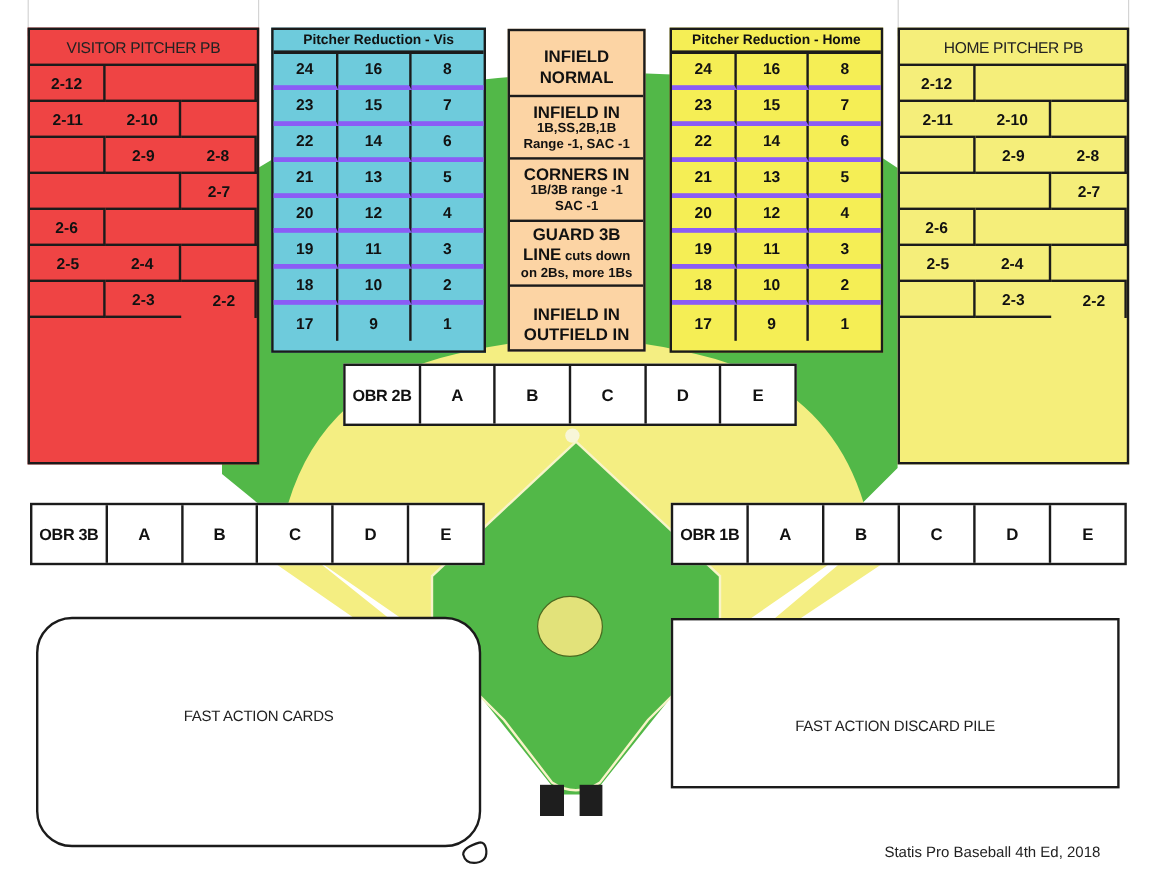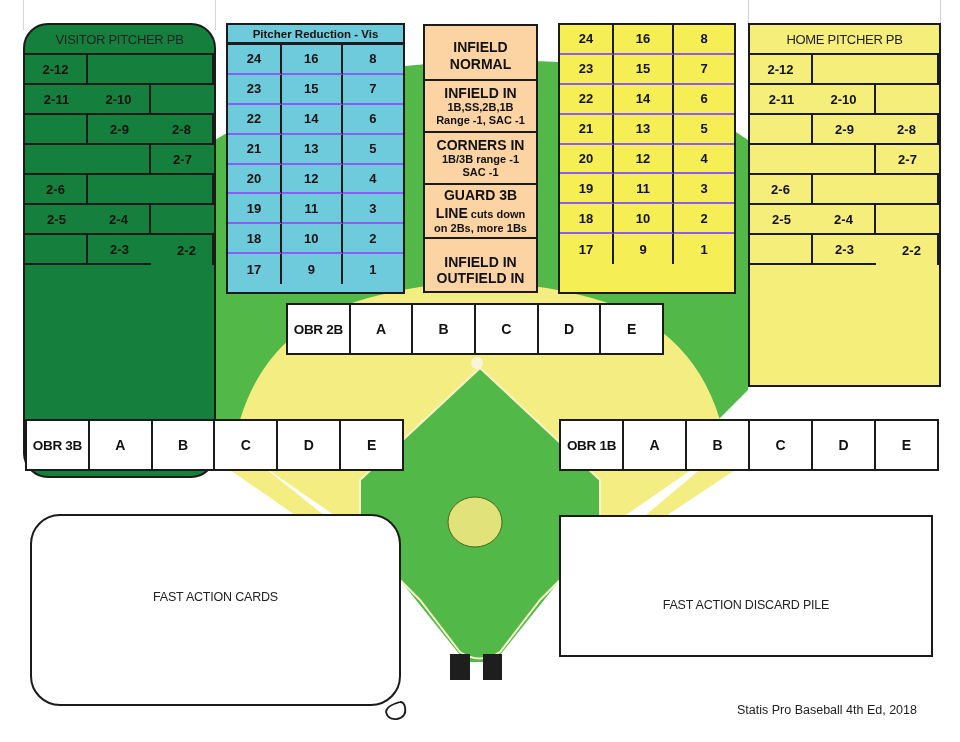--- a/index.html
+++ b/index.html
@@ -9,21 +9,21 @@
     font-family: "Liberation Sans", sans-serif;
   }
   #field-svg { position: absolute; left: 0; top: 0; width: 960px; height: 742px; }
 
   .guide { position: absolute; top: 0; width: 1px; height: 30px; background: #d4d4d4; }
 
   
   .pb-table {
     position: absolute; border: 2px solid #1b1b1b; box-sizing: border-box;
   }
-  .pb-table.vis { background: #15803d; left: 23px; top: 23px; width: 193px; height: 455px; border-radius: 25px; }
+  .pb-table.vis { background: #ef4444; left: 23px; top: 23px; width: 193px; height: 364px; }
   .pb-table.home { background: #f5ee7a; left: 748px; top: 23px; width: 193px; height: 364px; }
   .pb-header {
     height: 30px; border-bottom: 2px solid #1b1b1b; box-sizing: border-box;
     display: flex; align-items: center; justify-content: center;
     font-size: 13px; color: #222; letter-spacing: -0.3px;
   }
   .pb-grid { display: grid; grid-template-columns: 1fr 1fr 1fr; grid-template-rows: repeat(11, 1fr); height: 330px; }
   .pb-cell {
     border-right: 2px solid #1b1b1b; border-bottom: 2px solid #1b1b1b; box-sizing: border-box;
     display: flex; align-items: center; justify-content: center;
@@ -38,21 +38,21 @@
   }
   .red-table.vis { background: #6ecbdc; left: 226px; top: 23px; width: 179px; height: 271px; }
   .red-table.home { background: #f5ee55; left: 558px; top: 23px; width: 178px; height: 271px; }
   .red-header {
     height: 20px; border-bottom: 3px solid #1b1b1b; box-sizing: border-box;
     display: flex; align-items: center; justify-content: center;
     font-weight: bold; font-size: 11.5px; color: #111;
   }
   .red-grid { display: grid; grid-template-columns: 54px 1fr 1fr; grid-template-rows: repeat(8, 1fr); height: 239px; }
   .red-cell {
-    border-right: 2px solid #1b1b1b; border-bottom: 2px solid #8b5cf6; box-sizing: border-box;
+    border-right: 2px solid #1b1b1b; border-bottom: 4px solid #8b5cf6; box-sizing: border-box;
     display: flex; align-items: center; justify-content: center;
     font-weight: bold; font-size: 13px; color: #111;
   }
   .red-cell:nth-child(3n) { border-right: none; }
   .red-cell:nth-last-child(-n+3) { border-bottom: none; }
 
   
   .defense {
     position: absolute; left: 423px; top: 24px; width: 115px; height: 269px;
     background: #fcd4a4; border: 2px solid #1b1b1b; box-sizing: border-box;
@@ -198,20 +198,21 @@
     <span><span class="def-title">LINE</span><span class="def-inline"> cuts down</span></span>
     <span class="def-sub">on 2Bs, more 1Bs</span>
   </div>
   <div class="def-item" style="flex:1; padding-top:10px;">
     <span class="def-title">INFIELD IN</span>
     <span class="def-title">OUTFIELD IN</span>
   </div>
 </div>
 
 <div class="red-table home">
+  <div class="red-header">Pitcher Reduction - Home</div>
   <div class="red-grid">
     <div class="red-cell">24</div>
     <div class="red-cell">16</div>
     <div class="red-cell">8</div>
     <div class="red-cell">23</div>
     <div class="red-cell">15</div>
     <div class="red-cell">7</div>
     <div class="red-cell">22</div>
     <div class="red-cell">14</div>
     <div class="red-cell">6</div>

